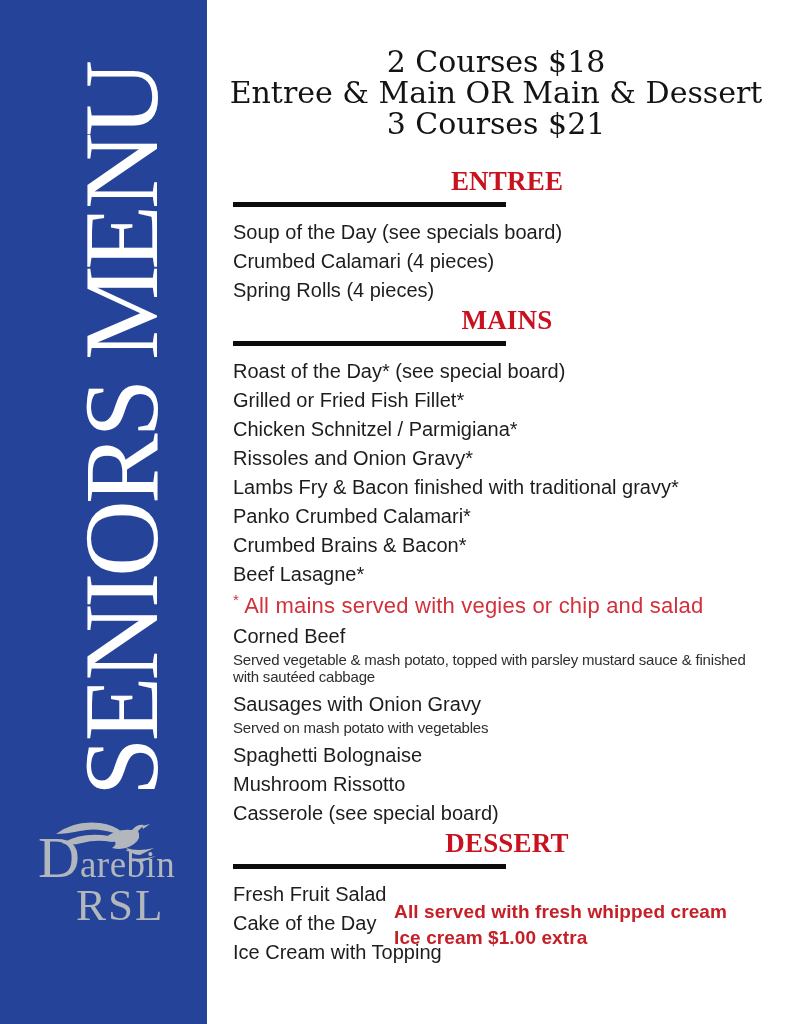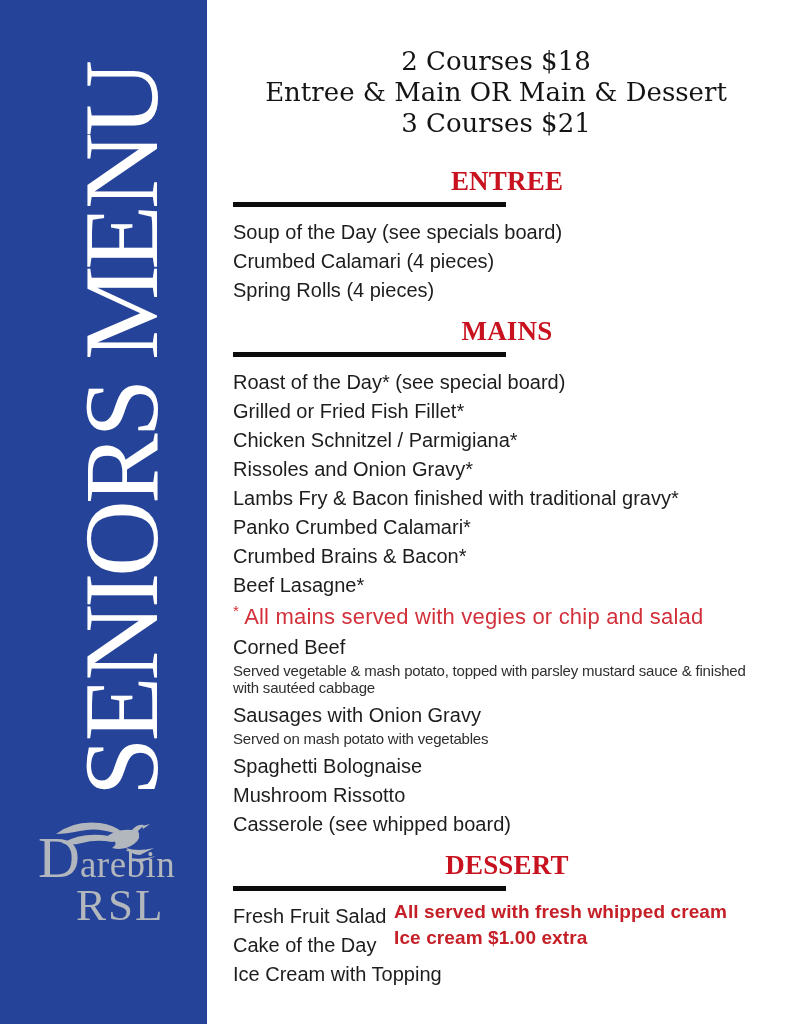--- a/index.html
+++ b/index.html
@@ -41,27 +41,27 @@
   }
   .logo-initial{font-size:58px;}
   .logo-rest{font-size:37px;letter-spacing:0.5px;}
   .logo-line2{
     font-family:"Liberation Serif",serif;font-size:45px;line-height:1;
     margin:-4px 0 0 44px;letter-spacing:2px;
   }
   
   .header{
     position:absolute;left:218px;top:46px;width:556px;text-align:center;
-    font-family:"DejaVu Serif",serif;font-size:26px;line-height:31px;color:#141414;
+    font-family:"DejaVu Serif",serif;font-size:30px;line-height:31px;color:#141414;
   }
   
   .menu{
     position:absolute;left:233px;top:166px;width:548px;
   }
-  .menu-section + .menu-section{margin-top:11px;}
+  .menu-section + .menu-section{}
   .section-title{
     font-family:"Liberation Serif",serif;font-weight:700;
     font-size:27px;line-height:30px;color:var(--heading-red);letter-spacing:0.2px;text-align:center;
   }
   .section-underline{
     width:273px;height:5px;background:var(--underline);margin:6px 0 11px 0;
   }
   .menu-item{
     font-size:20px;line-height:29px;color:var(--text);
   }
@@ -134,21 +134,21 @@
       <div class="menu-item">Panko Crumbed Calamari*</div>
       <div class="menu-item">Crumbed Brains &amp; Bacon*</div>
       <div class="menu-item">Beef Lasagne*</div>
       <div class="mains-note"><sup>*</sup> All mains served with vegies or chip and salad</div>
       <div class="menu-item">Corned Beef</div>
       <div class="item-sub">Served vegetable &amp; mash potato, topped with parsley mustard sauce &amp; finished with sautéed cabbage</div>
       <div class="menu-item">Sausages with Onion Gravy</div>
       <div class="item-sub">Served on mash potato with vegetables</div>
       <div class="menu-item">Spaghetti Bolognaise</div>
       <div class="menu-item">Mushroom Rissotto</div>
-      <div class="menu-item">Casserole (see whipped board)</div>
+      <div class="menu-item">Casserole (see special board)</div>
     </section>
     <section class="menu-section">
       <div class="section-title">DESSERT</div>
       <div class="section-underline"></div>
       <div class="menu-item">Fresh Fruit Salad</div>
       <div class="menu-item">Cake of the Day</div>
       <div class="menu-item">Ice Cream with Topping</div>
     </section>
   </div>
 

